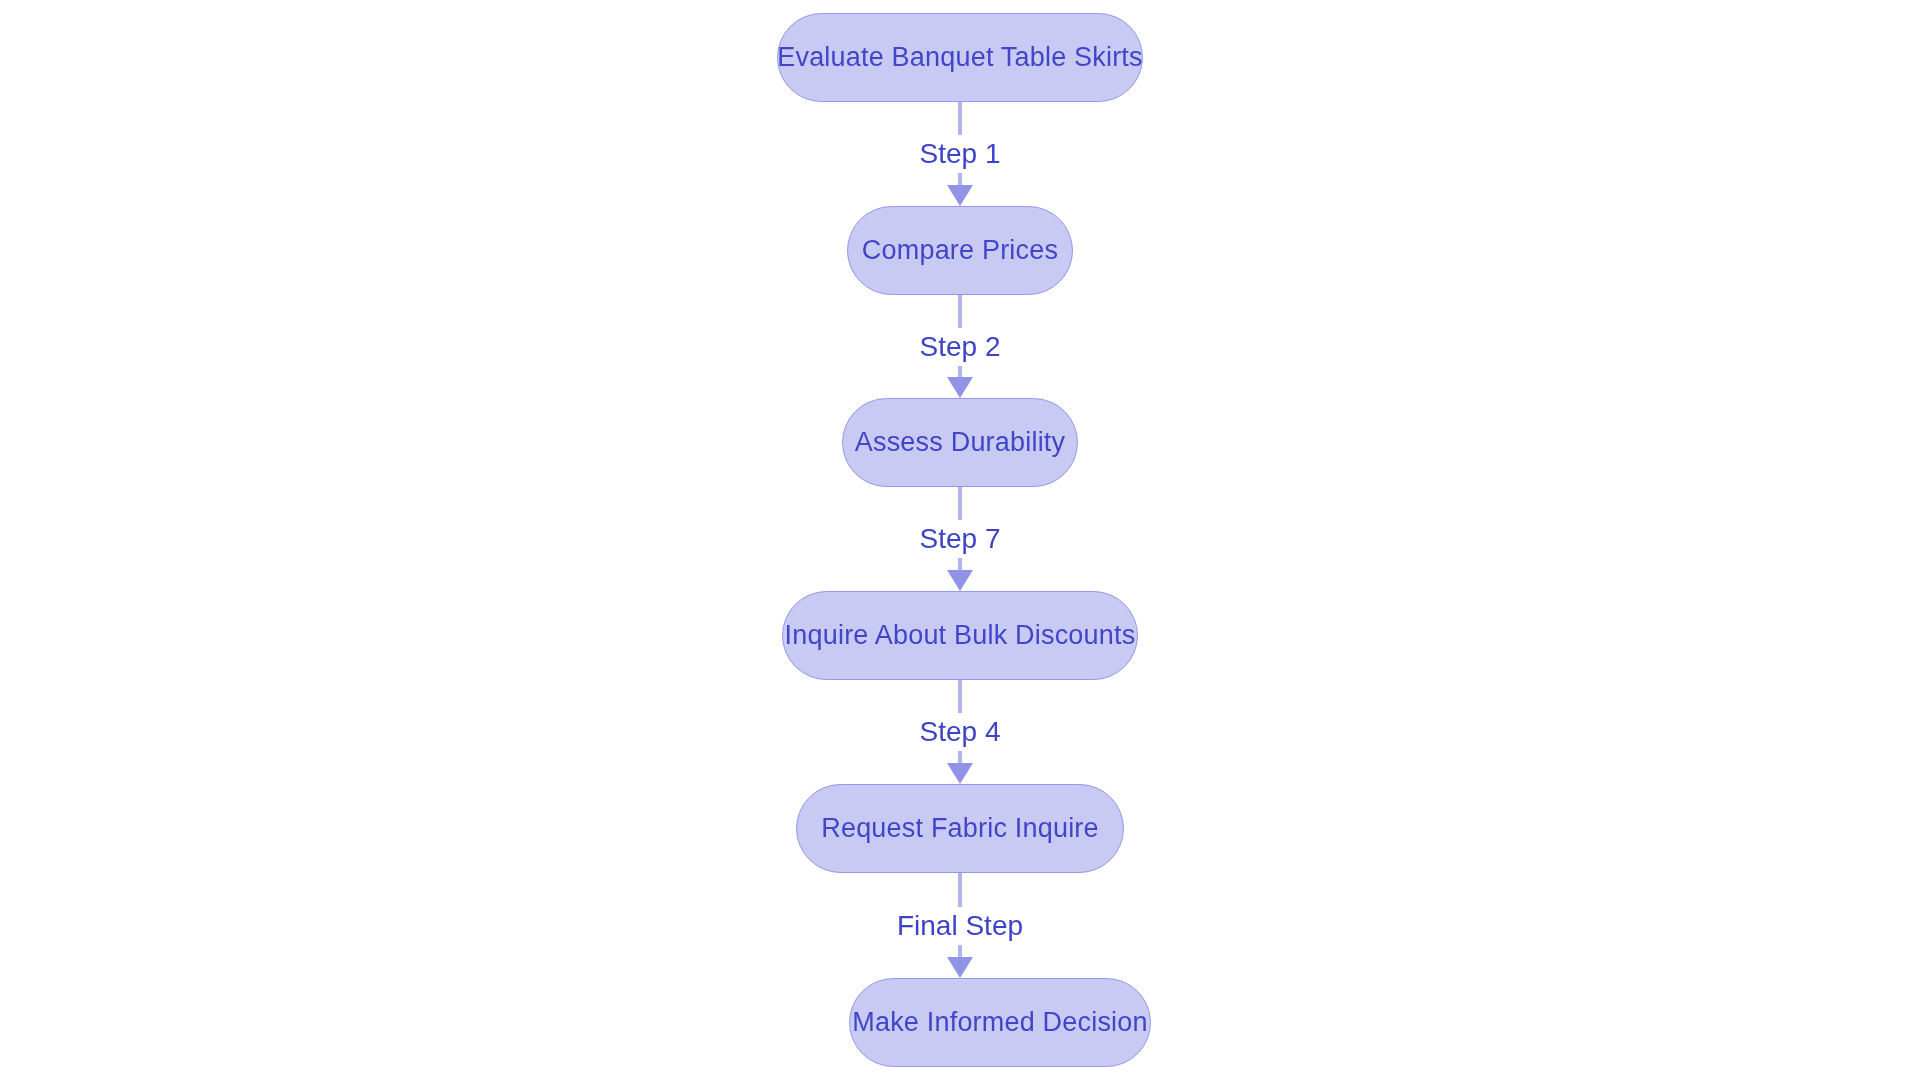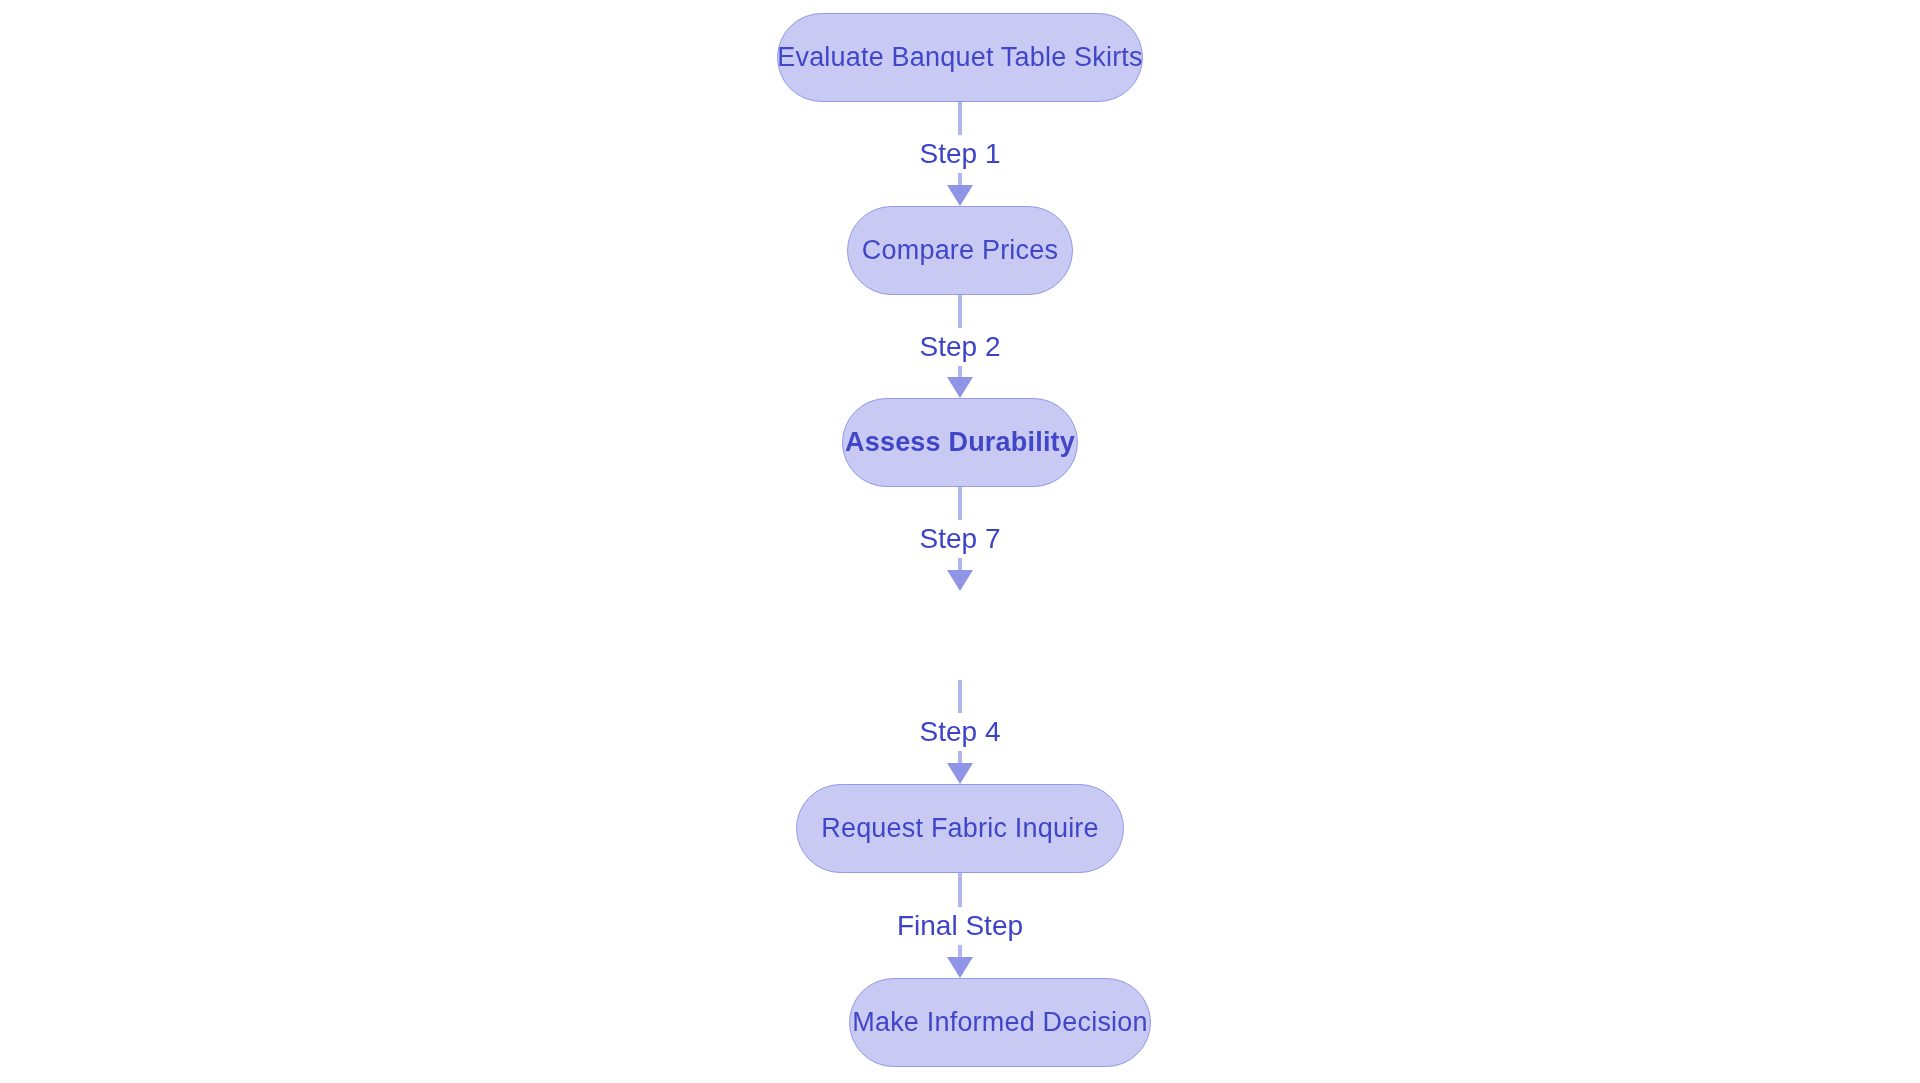--- a/index.html
+++ b/index.html
@@ -108,24 +108,27 @@
   </div>
 
   <div class="node" style="top:13px;width:366px;">
     <span class="node-label">Evaluate Banquet Table Skirts</span>
   </div>
 
   <div class="node" style="top:206px;width:226px;">
     <span class="node-label">Compare Prices</span>
   </div>
 
-  <div class="node" style="top:398px;width:236px;font-weight:bold;">
+  <div class="node" style="top:398px;width:236px;">
     <span class="node-label">Assess Durability</span>
   </div>
 
+  <div class="node" style="top:591px;width:356px;">
+    <span class="node-label">Inquire About Bulk Discounts</span>
+  </div>
 
   <div class="node" style="top:784px;width:328px;">
     <span class="node-label">Request Fabric Inquire</span>
   </div>
 
   <div class="node" style="top:978px;width:302px;margin-left:40px;">
     <span class="node-label">Make Informed Decision</span>
   </div>
 
 </div>

